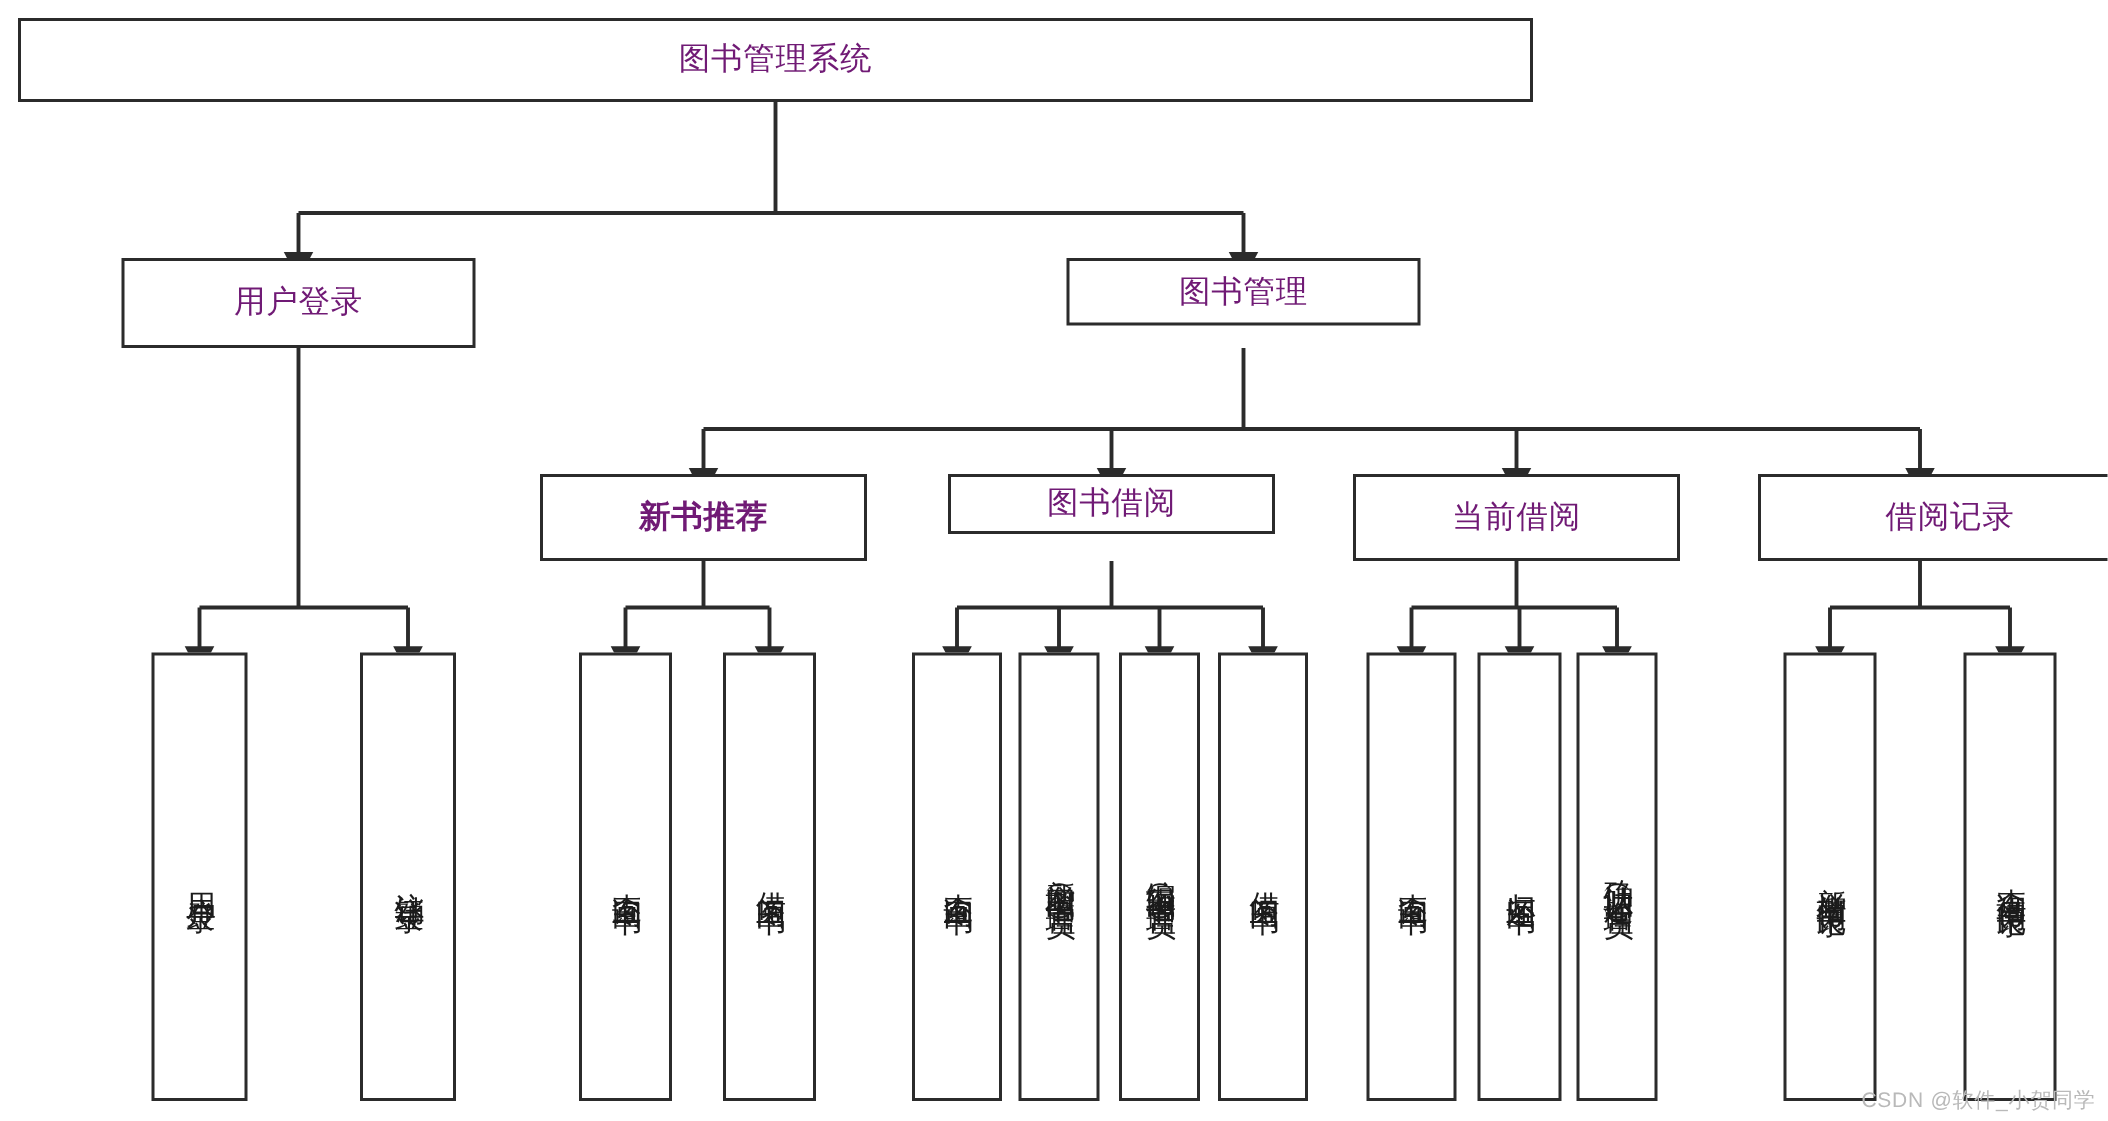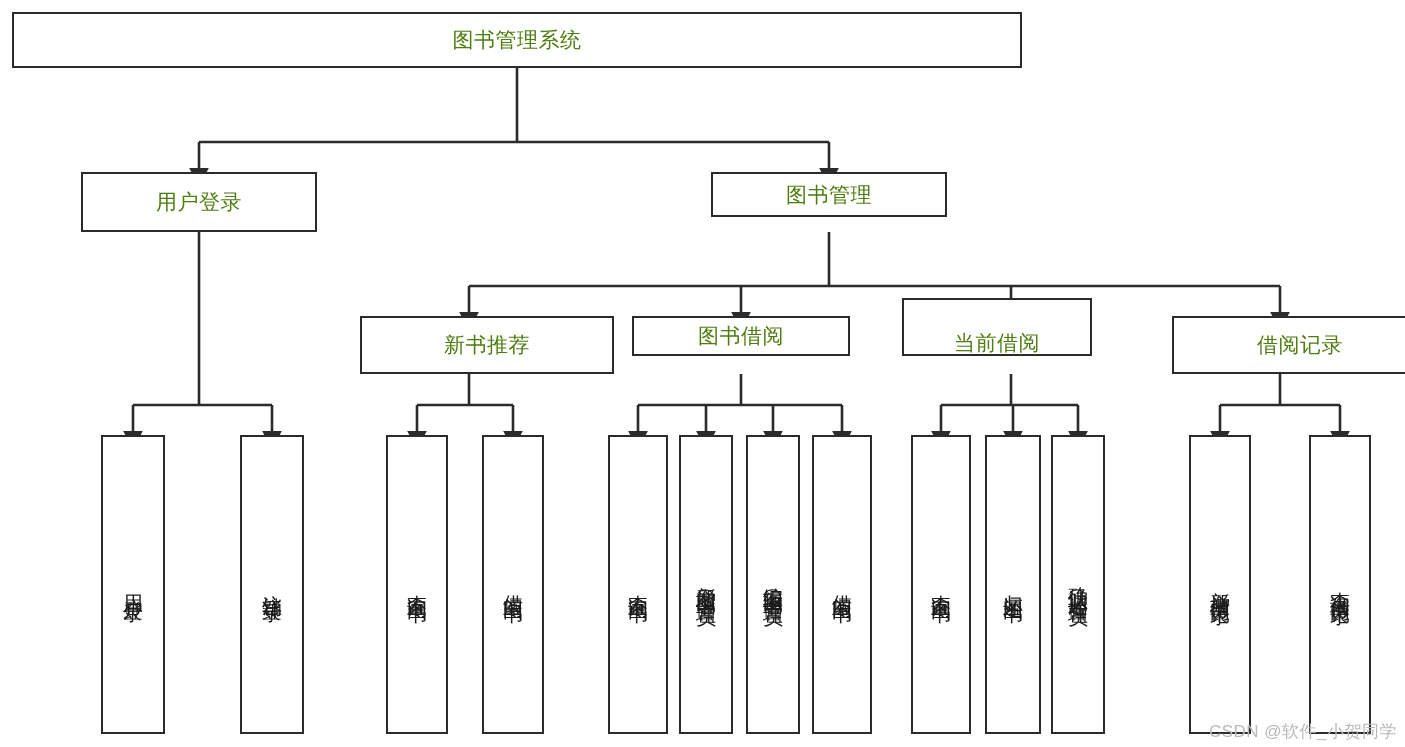--- a/index.html
+++ b/index.html
@@ -24,21 +24,21 @@
     position: absolute;
     box-sizing: border-box;
     background: #ffffff;
     border: 2px solid #2b2b2b;
     display: flex;
     align-items: center;
     justify-content: center;
   }
   .node-label-h {
     font-size: 21px;
-    color: #4d7c0f;
+    color: #701a75;
     line-height: 1.1;
     white-space: nowrap;
     letter-spacing: 0.5px;
   }
   .node-box.leaf {
     align-items: center;
     justify-content: center;
   }
   .node-label-v {
     writing-mode: vertical-rl;
@@ -54,21 +54,21 @@
     position: absolute;
     left: 0; top: 0;
     width: 1405px;
     height: 747px;
     pointer-events: none;
   }
   #watermark {
     position: absolute;
     right: 8px;
     bottom: 4px;
-    font-size: 17px;
+    font-size: 14px;
     color: #b9b9b9;
     white-space: nowrap;
     letter-spacing: 0.5px;
   }
 </style>
 </head>
 <body>
 
 <div id="diagram-root">
 
@@ -118,27 +118,27 @@
   <div id="nodes-layer">
       <div class="node-box" style="left: 12px; top: 12px; width: 1010px; height: 56px;">
         <span class="node-label-h">图书管理系统</span>
       </div>
       <div class="node-box" style="left: 81px; top: 172px; width: 236px; height: 60px;">
         <span class="node-label-h">用户登录</span>
       </div>
       <div class="node-box" style="left: 711px; top: 172px; width: 236px; height: 45px;">
         <span class="node-label-h">图书管理</span>
       </div>
-      <div class="node-box" style="left: 360px; top: 316px; width: 254px; height: 58px;">
+      <div class="node-box" style="left: 360px; top: 316px; width: 218px; height: 58px; font-weight: bold;">
         <span class="node-label-h">新书推荐</span>
       </div>
       <div class="node-box" style="left: 632px; top: 316px; width: 218px; height: 40px;">
         <span class="node-label-h">图书借阅</span>
       </div>
-      <div class="node-box" style="left: 902px; top: 298px; width: 190px; height: 58px; align-items: flex-end;">
+      <div class="node-box" style="left: 902px; top: 316px; width: 218px; height: 58px;">
         <span class="node-label-h">当前借阅</span>
       </div>
       <div class="node-box" style="left: 1172px; top: 316px; width: 256px; height: 58px;">
         <span class="node-label-h">借阅记录</span>
       </div>
       <div class="node-box leaf" style="left: 101px; top: 435px; width: 64px; height: 299px;">
         <span class="node-label-v">用户登录</span>
       </div>
       <div class="node-box leaf" style="left: 240px; top: 435px; width: 64px; height: 299px;">
         <span class="node-label-v">注销登录</span>

